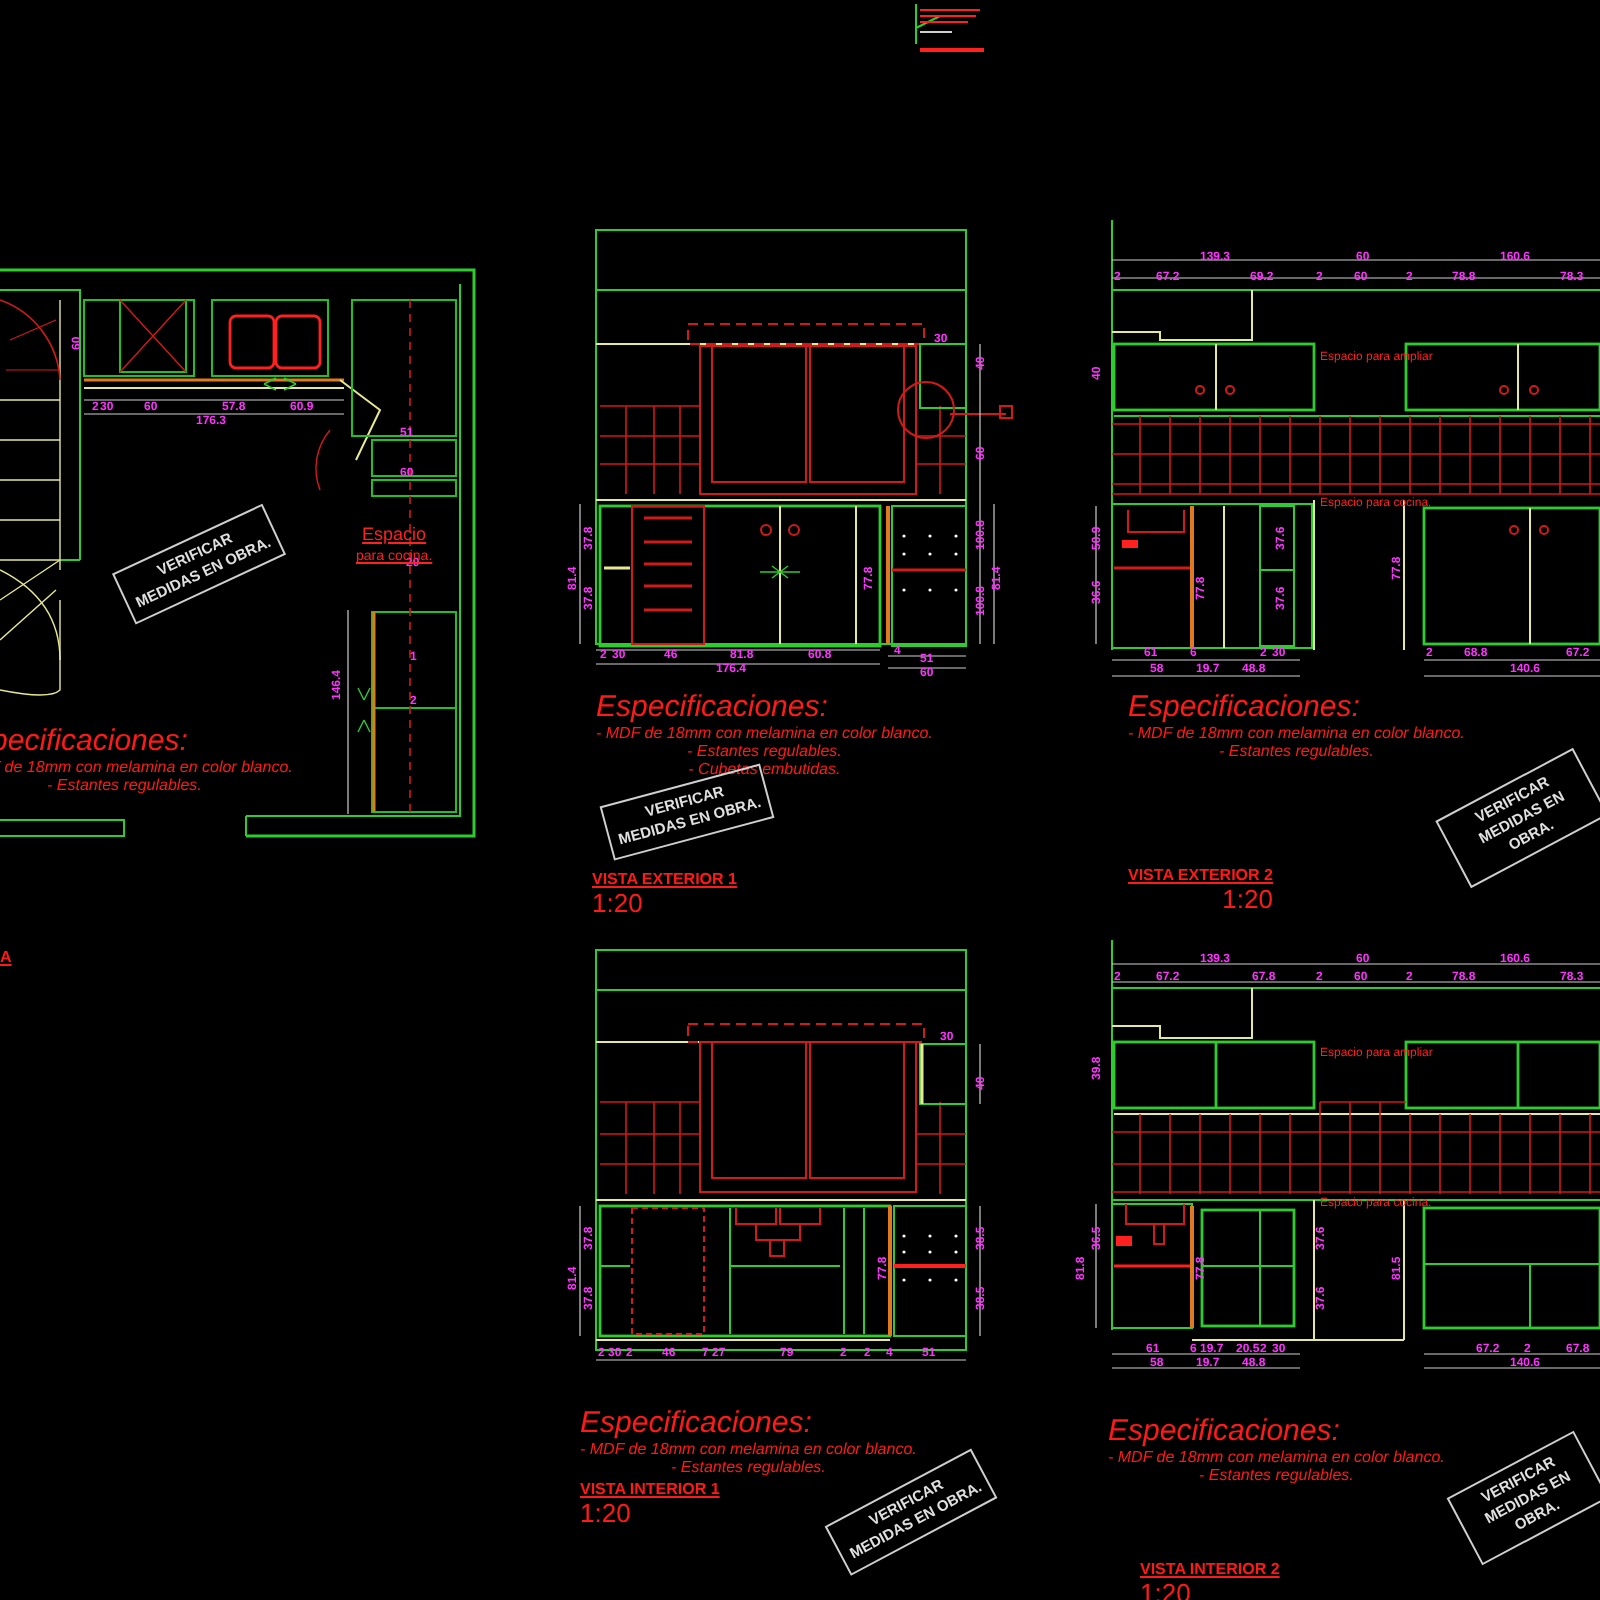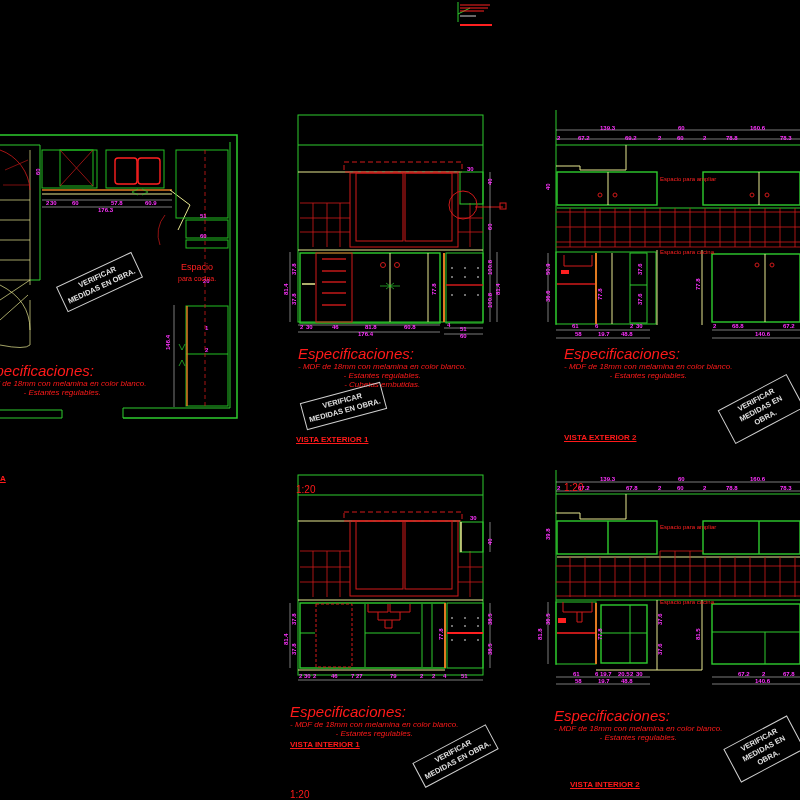--- a/index.html
+++ b/index.html
@@ -2,24 +2,24 @@
 <html><head>
 <meta charset="utf-8">
 <style>
   html, body { margin:0; padding:0; background:#000; }
   body { width:800px; height:800px; position:relative; overflow:hidden; font-family:"Liberation Sans", sans-serif; }
   #canvas { position:absolute; left:0; top:0; width:800px; height:800px; }
   .txt { position:absolute; font-family:"Liberation Sans", sans-serif; white-space:nowrap; }
   .spec-title { color:#ff1a1a; font-size:15px; font-style:italic; }
   .spec-line { color:#ff1a1a; font-size:8px; font-style:italic;text-align:center; }
   .view-title { color:#ff1a1a; font-size:8px; font-weight:bold; text-decoration:underline; }
-  .view-scale { color:#ff1a1a; font-size:10px;margin-top:40px; }
+  .view-scale { color:#ff1a1a; font-size:13px; }
   .verify { position:absolute; border:1px solid #cfcfcf; color:#e0e0e0; font-size:7.5px; font-weight:bold; text-align:center; line-height:10px; padding:3px 4px; transform-origin:center; }
   .note-red { color:#ff2020; font-size:6px; text-align:center; line-height:7px; }
-  .note-red-lg { color:#ff2020; font-size:9px; text-align:center; line-height:11px; }
+  .note-red-lg { color:#ff2020; font-size:9px; text-align:center; line-height:11px;text-decoration:underline; }
 </style>
 </head>
 <body>
 
 <svg id="canvas" width="800" height="800" viewBox="0 0 800 800" xmlns="http://www.w3.org/2000/svg">
 
   <g>
     <line x1="458" y1="2" x2="458" y2="22" stroke="#2ecc2e" stroke-width="1"></line>
     <line x1="458" y1="14" x2="470" y2="8" stroke="#2ecc2e"></line>
     <line x1="460" y1="5" x2="490" y2="5" stroke="#ff2020"></line>
@@ -412,21 +412,21 @@
 <div class="txt note-red" style="left:660px; top:249px;">Espacio para cocina.</div>
 <div class="txt" style="left:564px; top:345px;">
   <div class="spec-title">Especificaciones:</div>
   <div class="spec-line">- MDF de 18mm con melamina  en color blanco.</div>
   <div class="spec-line">- Estantes regulables.</div>
 </div>
 <div class="verify" style="left:722px; top:390px; transform:rotate(-28deg);">
   <div>VERIFICAR</div>
   <div>MEDIDAS EN OBRA.</div>
 </div>
-<div class="txt" style="left:564px; top:433px;">
+<div class="txt" style="left:564px; top:433px;text-align:right;">
   <div class="view-title">VISTA EXTERIOR 2</div>
   <div class="view-scale">1:20</div>
 </div>
 
 <div class="txt" style="left:290px; top:703px;">
   <div class="spec-title">Especificaciones:</div>
   <div class="spec-line">- MDF de 18mm con melamina  en color blanco.</div>
   <div class="spec-line">- Estantes regulables.</div>
 </div>
 <div class="verify" style="left:414px; top:742px; transform:rotate(-28deg);">

